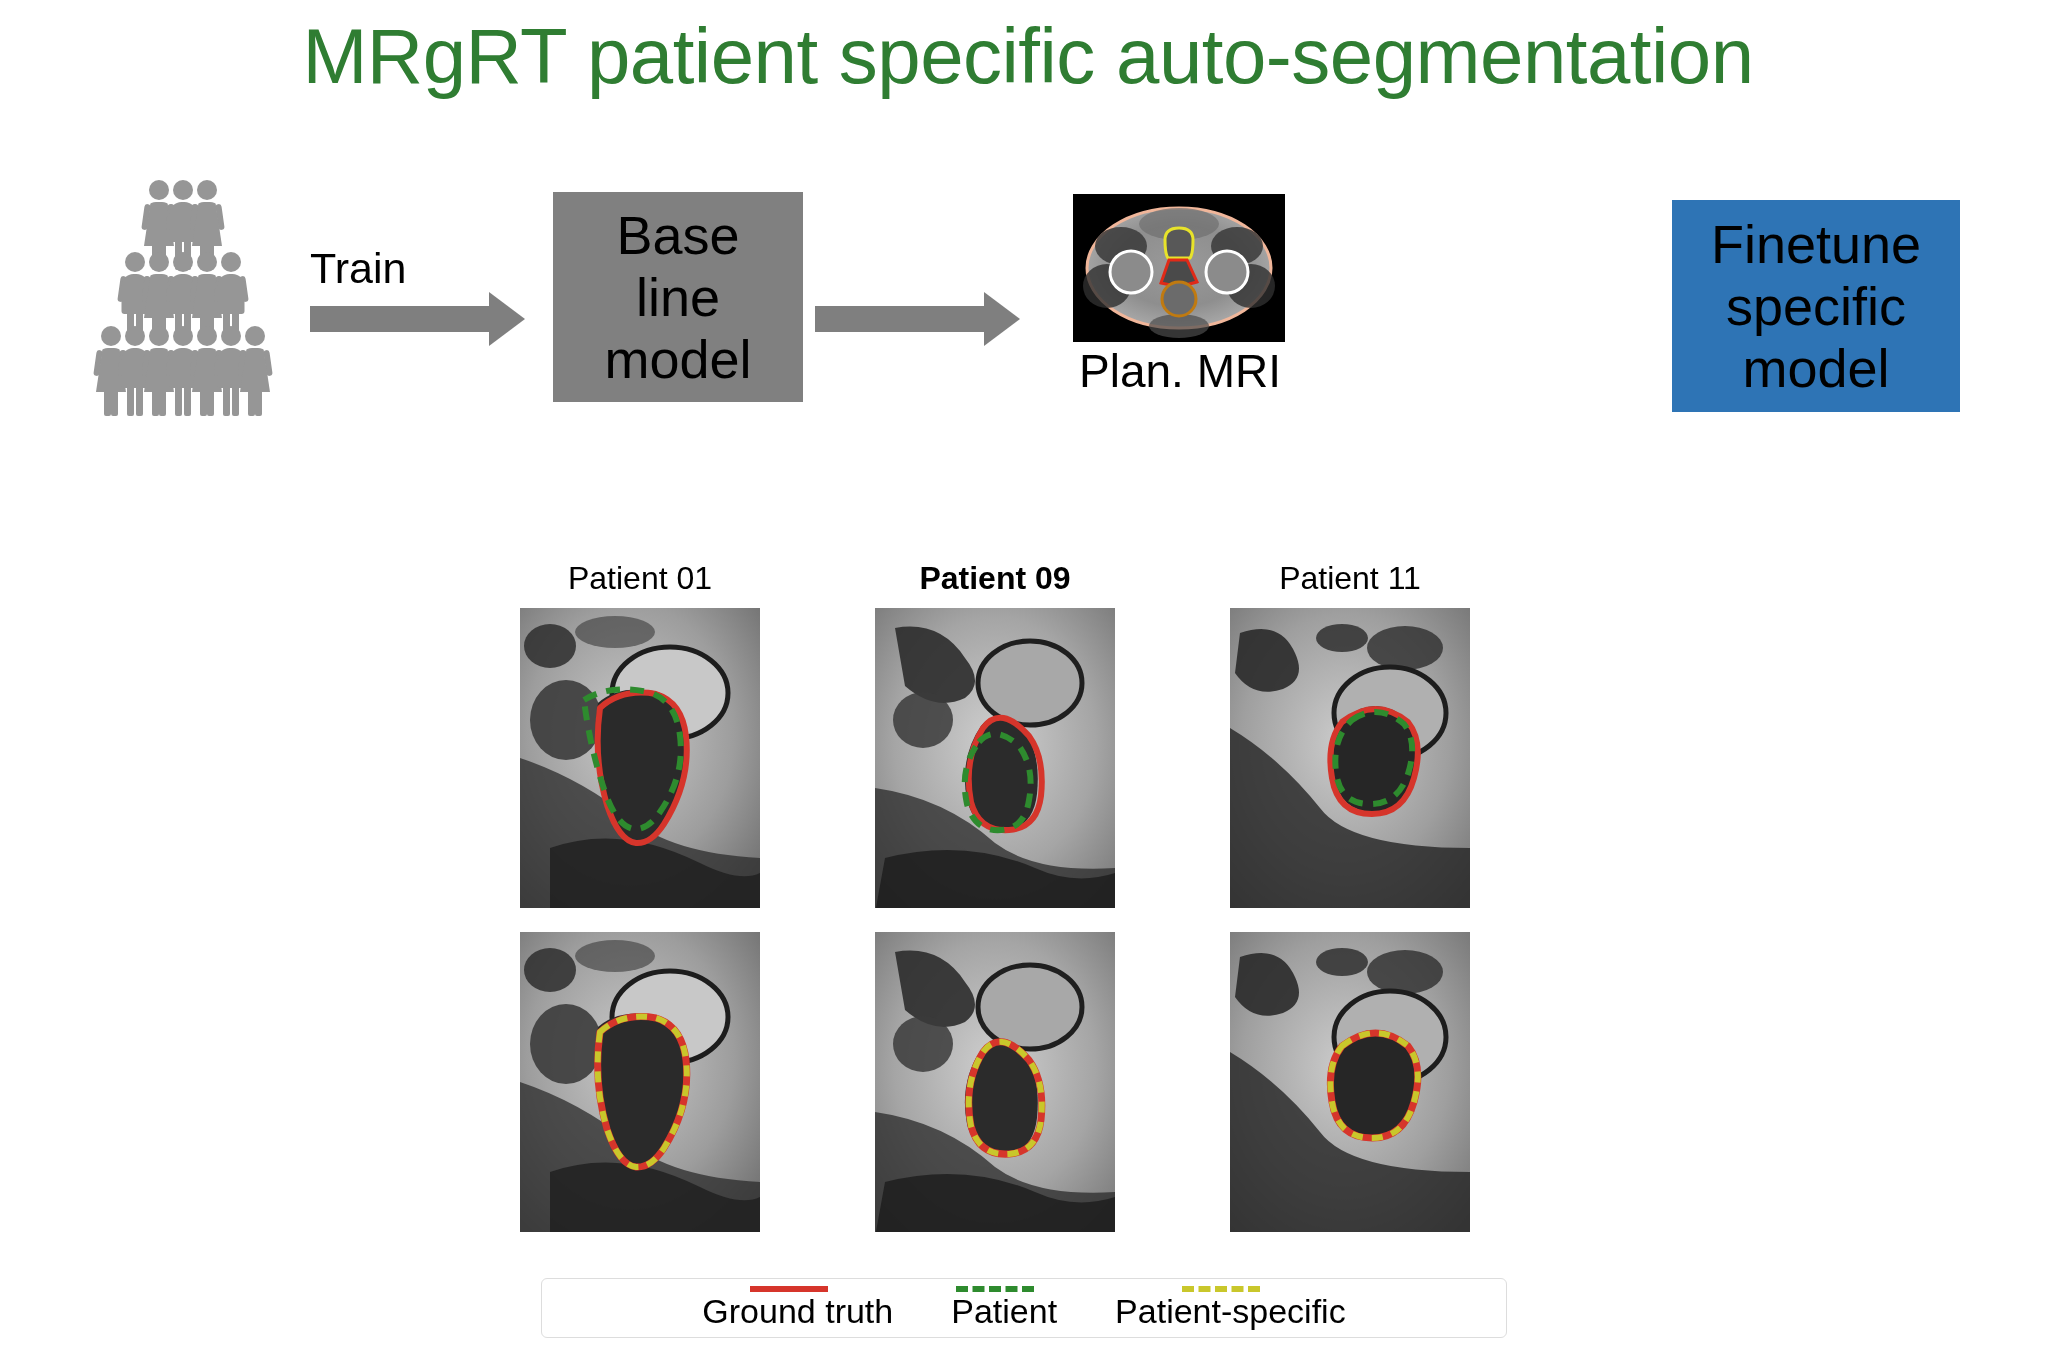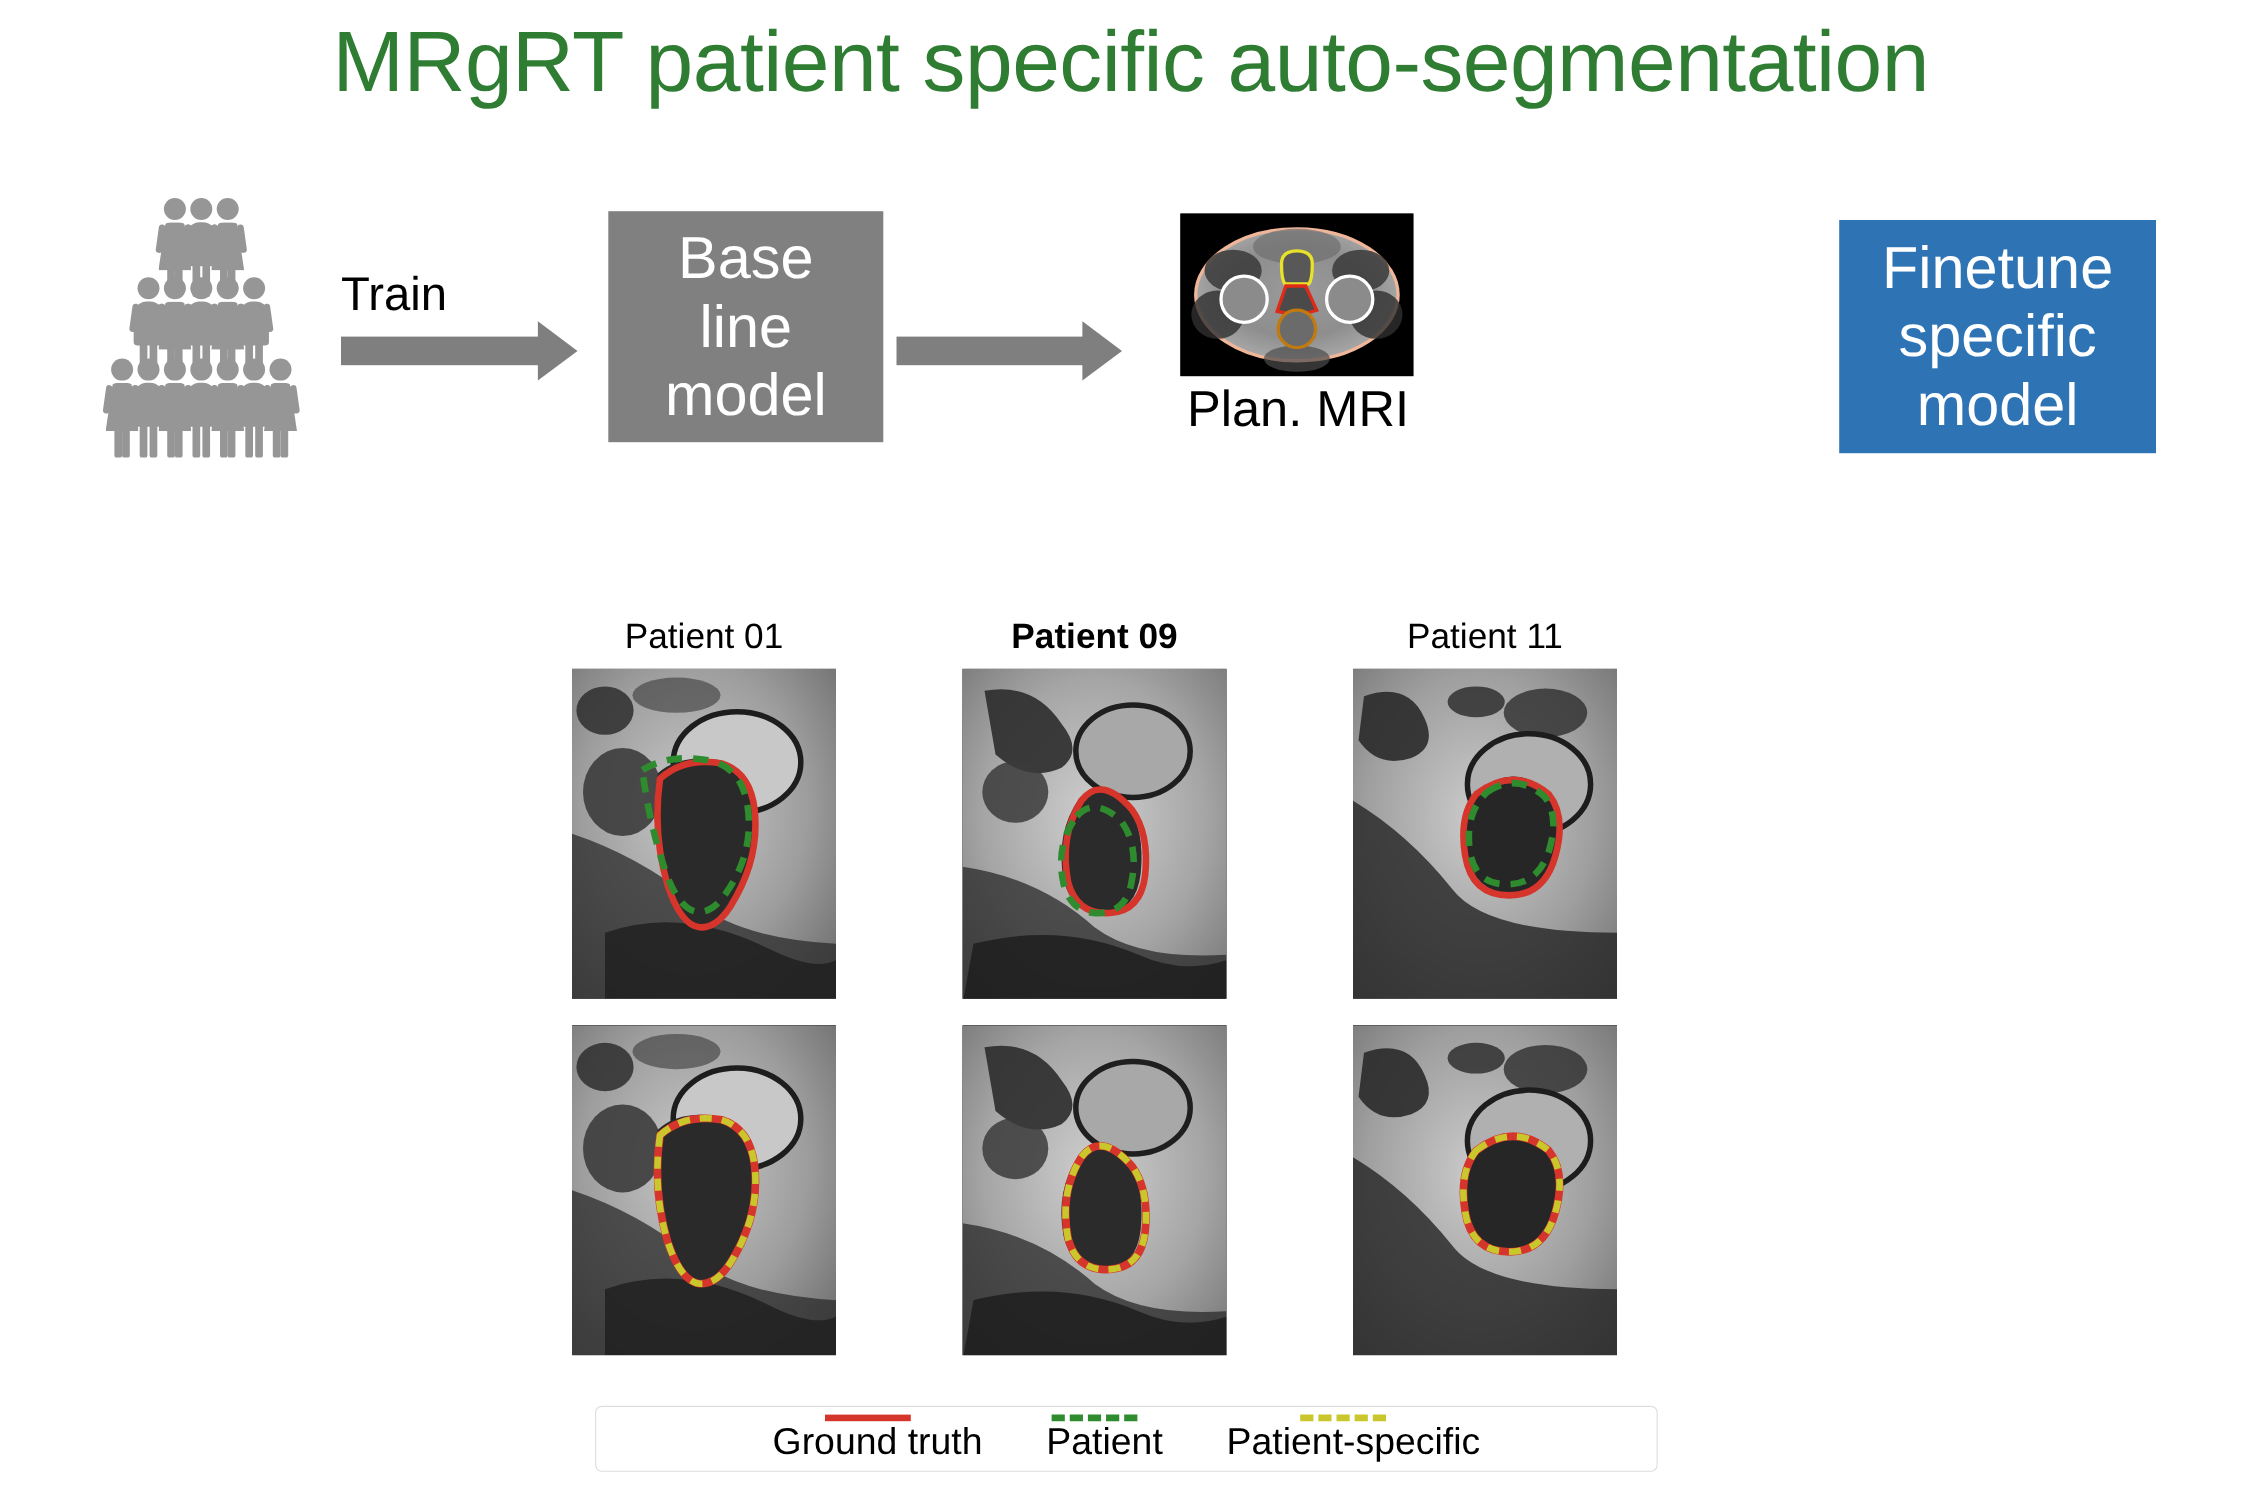--- a/index.html
+++ b/index.html
@@ -79,21 +79,21 @@
   }
 
   #arrow-train{left:310px;top:122px;width:215px;height:54px;}
   #arrow-mid{left:815px;top:122px;width:205px;height:54px;}
   #arrow-finetune{left:1320px;top:122px;width:320px;height:54px;}
 
   
   .flow-box{
     position:absolute;display:flex;flex-direction:column;
     align-items:center;justify-content:center;
-    color:#ffffff;font-size:54px;line-height:62px;text-align:center;
+    color:#000000;font-size:54px;line-height:62px;text-align:center;
   }
   #box-baseline{left:553px;top:22px;width:250px;height:210px;background:#808080;}
   #box-patient{left:1672px;top:30px;width:288px;height:212px;background:#2E74B5;}
 
   
   #plan-mri{position:absolute;left:1073px;top:24px;width:212px;height:192px;}
   #plan-mri .thumb{
     position:absolute;left:0;top:0;width:212px;height:148px;background:#000;overflow:hidden;
   }
   #plan-mri .caption{

